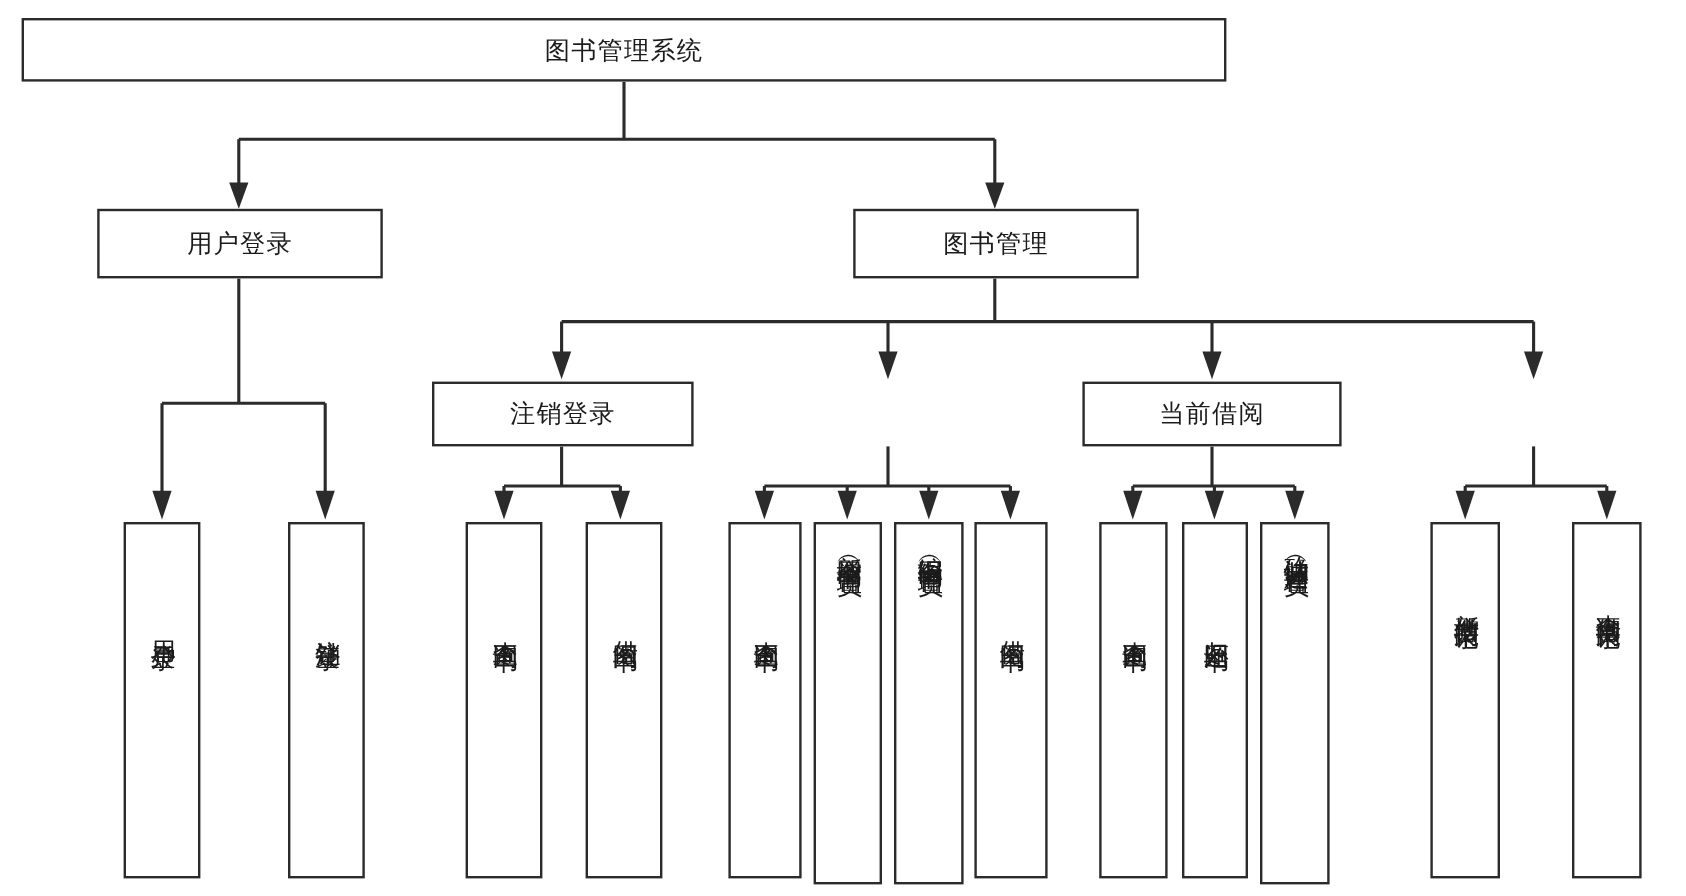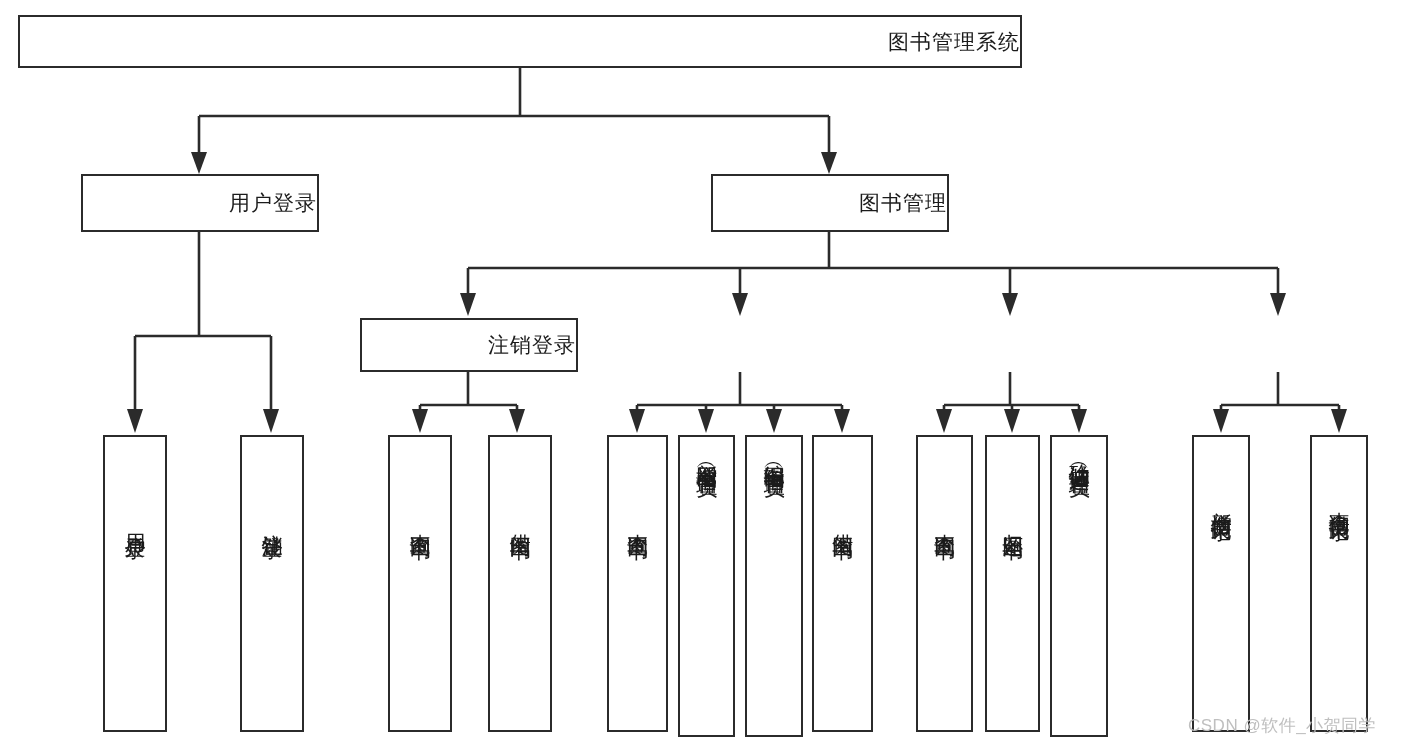--- a/index.html
+++ b/index.html
@@ -6,21 +6,21 @@
   body{font-family:"Liberation Sans","DejaVu Sans",sans-serif;}
   #canvas{position:relative;width:1405px;height:747px;background:#ffffff;overflow:hidden;}
 
   .node{
     position:absolute;
     box-sizing:border-box;
     border:2px solid #2b2b2b;
     background:#ffffff;
     display:flex;
     align-items:center;
-    justify-content:flex-end;
+    justify-content:center;
     color:#1b1b1b;
   }
   .node.h{ 
     font-size:21px;
     letter-spacing:1px;
   }
   .node.v{ 
     align-items:flex-start;
     justify-content:center;
     padding-top:10px;
@@ -124,20 +124,23 @@
   <div class="node h" style="left:81px;top:174px;width:238px;height:58px;">
     <span>用户登录</span>
   </div>
   <div class="node h" style="left:711px;top:174px;width:238px;height:58px;">
     <span>图书管理</span>
   </div>
 
   <div class="node h" style="left:360px;top:318px;width:218px;height:54px;">
     <span>注销登录</span>
   </div>
+  <div class="node h" style="left:902px;top:318px;width:216px;height:54px;">
+    <span>当前借阅</span>
+  </div>
 
   <div class="node v low" style="left:103px;top:435px;width:64px;height:297px;">
     <span class="vtext">用户登录</span>
   </div>
   <div class="node v low" style="left:240px;top:435px;width:64px;height:297px;">
     <span class="vtext">注销登录</span>
   </div>
 
   <div class="node v low" style="left:388px;top:435px;width:64px;height:297px;">
     <span class="vtext">查询图书</span>
@@ -169,14 +172,13 @@
     <span class="vtext">确认归还（管理员）</span>
   </div>
 
   <div class="node v mid" style="left:1192px;top:435px;width:58px;height:297px;">
     <span class="vtext">新增借阅记录</span>
   </div>
   <div class="node v mid" style="left:1310px;top:435px;width:58px;height:297px;">
     <span class="vtext">查询借阅记录</span>
   </div>
 
-  <div id="watermark">CSDN @软件_小贺同学</div>
 </div>
 
 </body></html>

